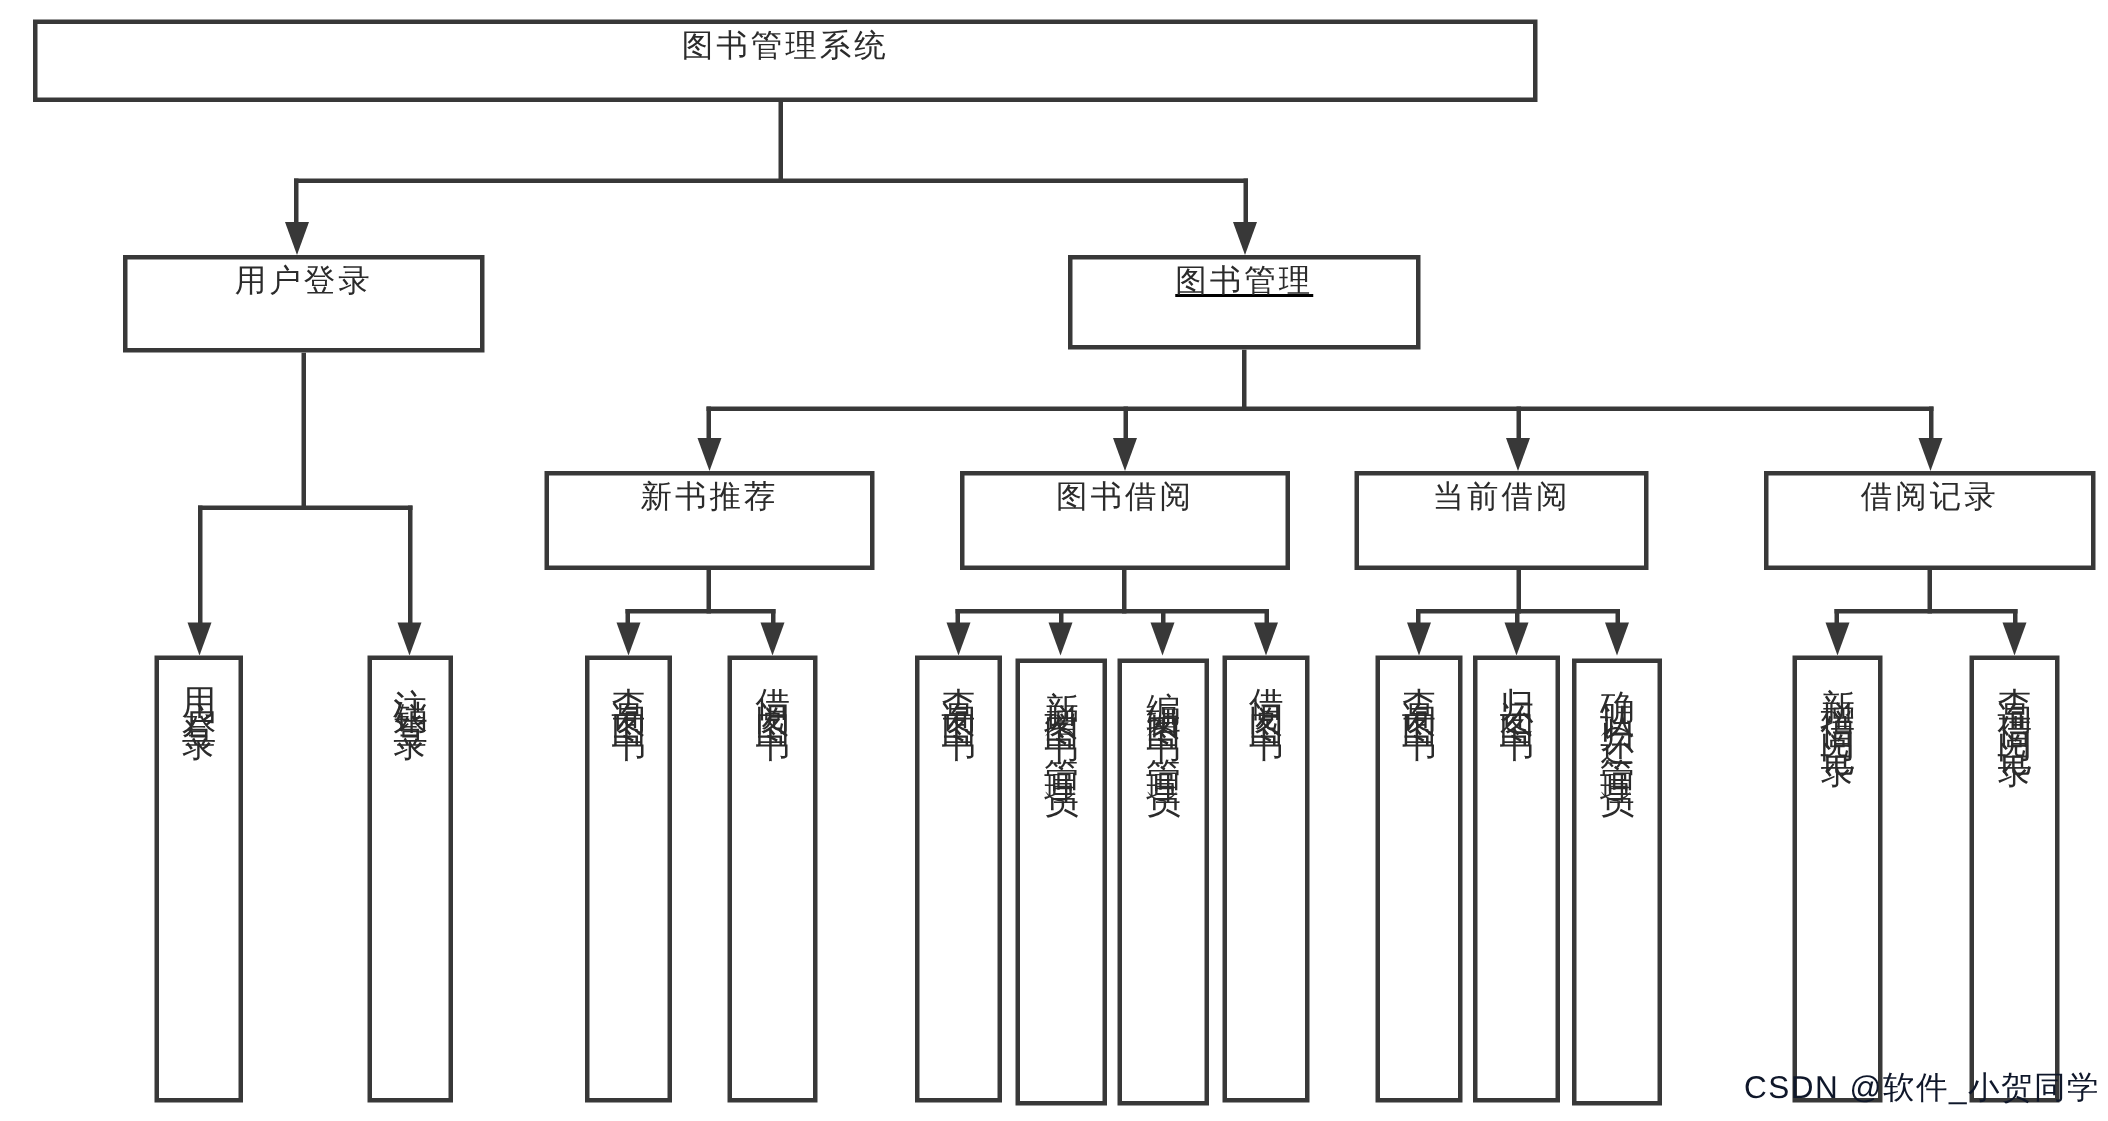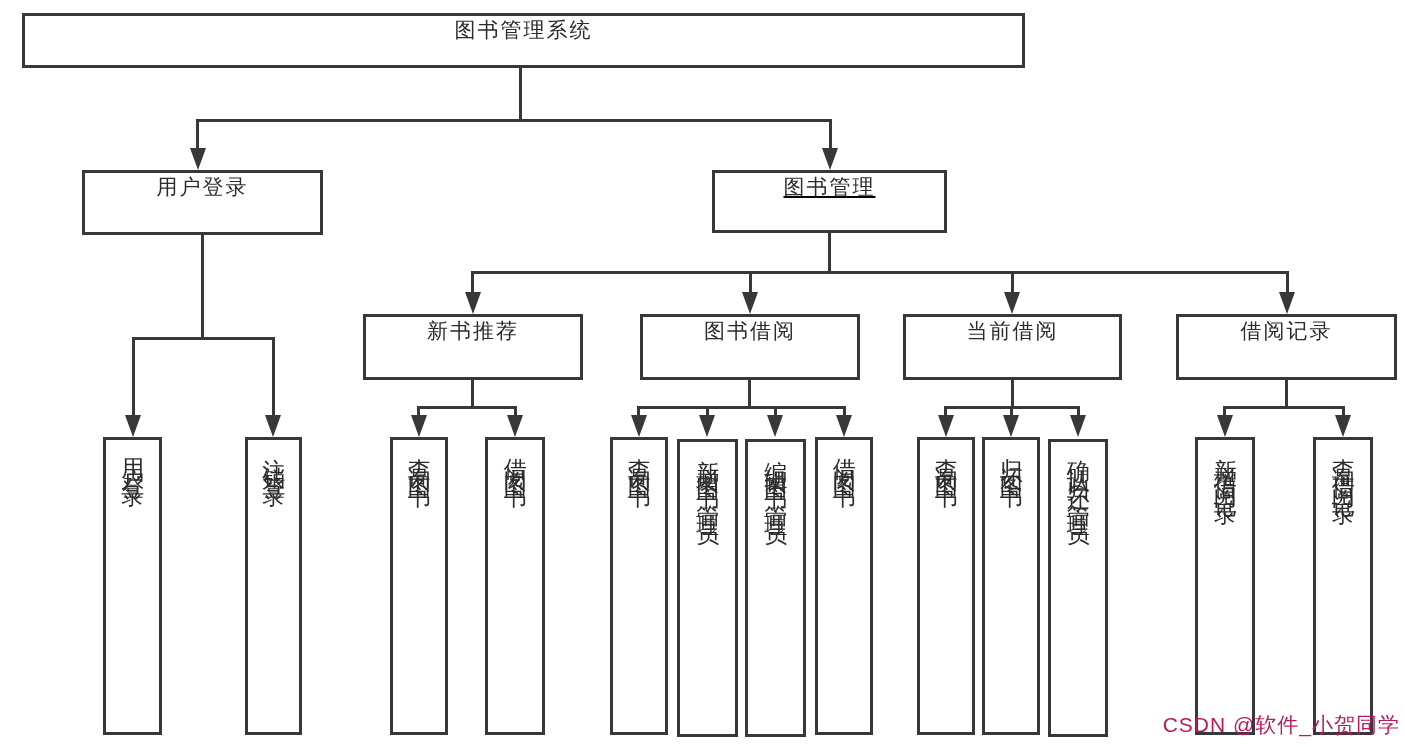--- a/index.html
+++ b/index.html
@@ -43,21 +43,21 @@
     width: 0; height: 0;
     border-left: 8px solid transparent;
     border-right: 8px solid transparent;
     border-top: 22px solid #383838;
   }
   .wm {
     position: absolute;
     top: 711px;
     right: 5px;
     font-size: 21px;
-    color: #be185d;
+    color: #0f172a;
     letter-spacing: 1px;
     z-index: 5;
     white-space: nowrap;
   }
 </style>
 </head>
 <body>
 
 <div id="canvas">
 
@@ -130,21 +130,21 @@
   <div class="box" style="left:712px;top:170px;width:235px;height:63px;text-decoration:underline;">
     <span class="lbl">图书管理</span>
   </div>
 
   <div class="box" style="left:363px;top:314px;width:220px;height:66px;">
     <span class="lbl">新书推荐</span>
   </div>
   <div class="box" style="left:640px;top:314px;width:220px;height:66px;">
     <span class="lbl">图书借阅</span>
   </div>
-  <div class="box" style="left:903px;top:314px;width:219px;height:66px;">
+  <div class="box" style="left:903px;top:314px;width:196px;height:66px;">
     <span class="lbl">当前借阅</span>
   </div>
   <div class="box" style="left:1176px;top:314px;width:221px;height:66px;">
     <span class="lbl">借阅记录</span>
   </div>
 
   <div class="box vbox" style="left:103px;top:437px;width:59px;height:298px;">
     <span class="lbl">用户登录</span>
   </div>
   <div class="box vbox" style="left:245px;top:437px;width:57px;height:298px;">

